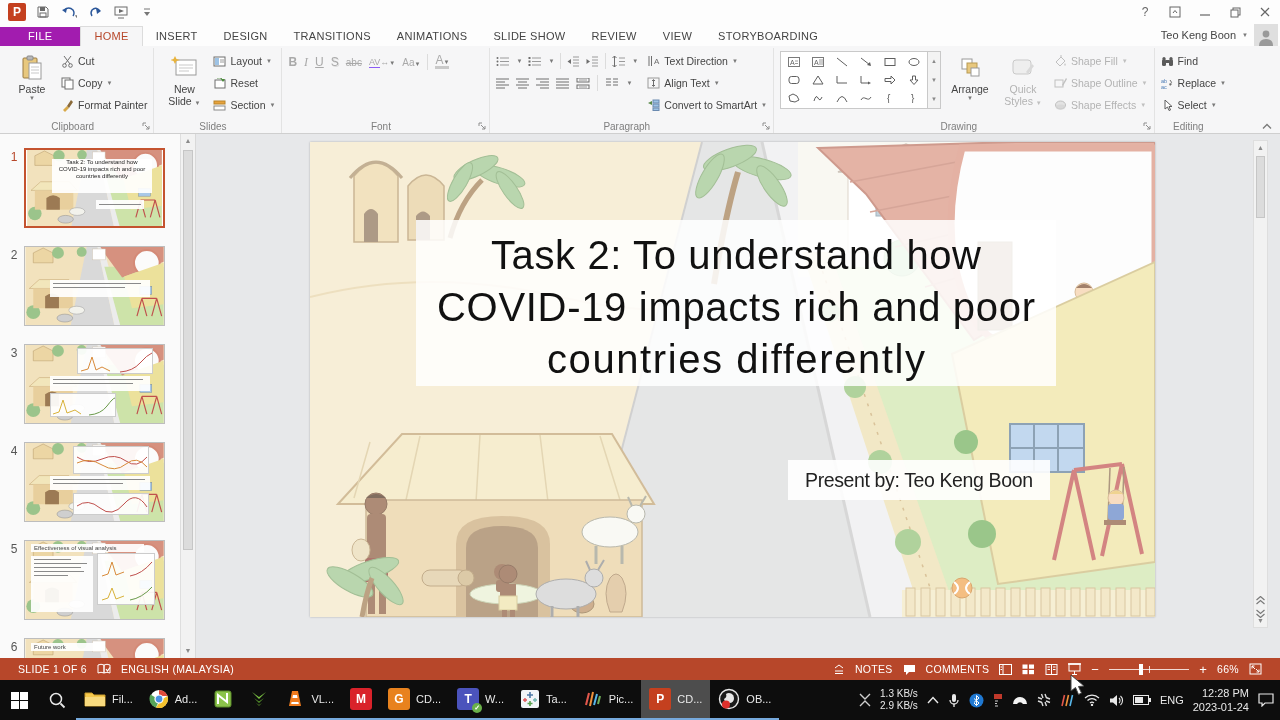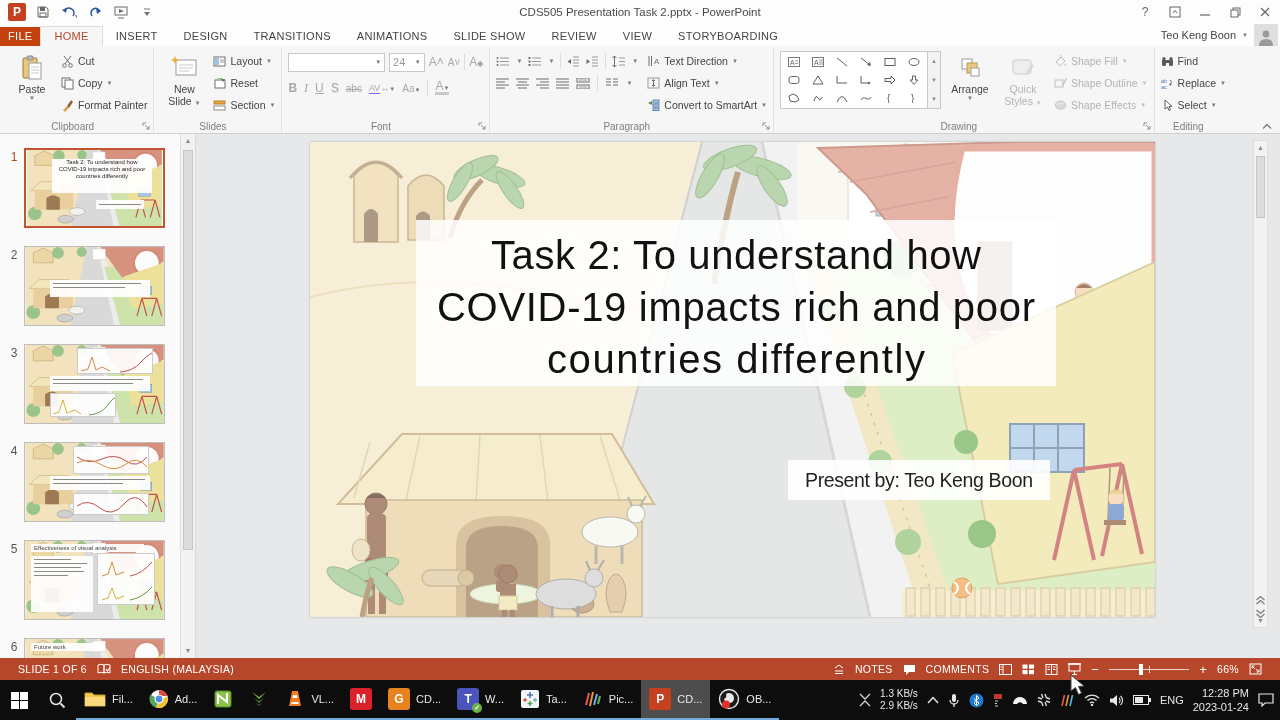--- a/index.html
+++ b/index.html
@@ -12,21 +12,21 @@
   .qat { display:flex; align-items:center; gap:8px; padding-left:8px; }
   .qat .qicon { width:18px; height:18px; display:flex; align-items:center; justify-content:center; }
   .ppticon { width:18px; height:18px; background:#c4401f; border-radius:2px; color:#fff; font-weight:bold; font-size:12px; display:flex; align-items:center; justify-content:center; }
   .title-center { position:absolute; left:0; right:0; text-align:center; font-size:11.5px; color:#4a4a4a; pointer-events:none; }
   .winbtns { margin-left:auto; display:flex; align-items:center; }
   .winbtn { width:30px; height:24px; display:flex; align-items:center; justify-content:center; color:#666; font-size:12px; }
 
   
   .tabrow { height:22px; background:#fdfdfd; display:flex; align-items:flex-end; position:relative; }
   .tab { padding:3px 13px 4px; font-size:11px; letter-spacing:.3px; color:#444; }
-  .tab.file { background:#c2410c; color:#fff; padding:3px 8px 4px; }
+  .tab.file { background:#a21caf; color:#fff; padding:3px 28px 4px; }
   .tab.active { background:#f6f6f7; color:#b7472a; border:1px solid #dcdcdc; border-bottom:none; }
   .userarea { margin-left:auto; display:flex; align-items:center; gap:6px; padding-right:2px; }
   .userarea .uname { font-size:11px; color:#444; }
   .avatar { width:24px; height:22px; background:#dfdfdf; display:flex; align-items:flex-end; justify-content:center; overflow:hidden; }
 
   
   .ribbon { height:88px; background:#f6f6f7; border-bottom:1px solid #cfcfcf; display:flex; padding:2px 0 0 2px; position:relative; }
   .rgroup { position:relative; border-right:1px solid #e3e3e3; padding:3px 6px 15px 6px; display:flex; gap:5px; }
   .glabel { position:absolute; bottom:1px; left:0; right:10px; text-align:center; font-size:10px; color:#7e7e7e; }
   .launcher { position:absolute; bottom:2px; right:2px; }
@@ -153,21 +153,20 @@
             <line x1="4" y1="12" x2="10" y2="12" stroke="#6b6b6b"></line>
           </svg>
       </div>
       <div class="qicon">
         <svg class="ic" width="8" height="10" viewBox="0 0 8 10">
             <line x1="1" y1="2" x2="7" y2="2" stroke="#777"></line>
             <polygon points="1,5 7,5 4,9" fill="#777"></polygon>
           </svg>
       </div>
     </div>
-    <div class="title-center">CDS505 Presentation Task 2.pptx - PowerPoint</div>
     <div class="winbtns">
       <div class="winbtn">?</div>
       <div class="winbtn">
         <svg class="ic" width="12" height="12" viewBox="0 0 12 12">
             <rect x="1" y="1" width="10" height="10" fill="none" stroke="#666"></rect>
             <path d="M4 7 L6 4.5 L8 7" fill="none" stroke="#666"></path>
           </svg>
       </div>
       <div class="winbtn">
         <svg class="ic" width="10" height="10" viewBox="0 0 10 10">
@@ -300,34 +299,20 @@
               <rect x="1" y="6" width="11" height="4" fill="#fff" stroke="#8a8a8a"></rect>
             </svg>
           <span>Section</span>
             <span class="caret">▼</span>
         </div>
       </div>
       <div class="glabel">Slides</div>
     </div>
 
     <div class="rgroup" style="flex-direction:column; gap:4px; width:208px;">
-      <div class="fontrow">
-        <div class="combo" style="width:104px;">
-            <span></span>
-            <span class="caret">▼</span>
-          </div>
-        <div class="combo" style="width:38px;">
-            <span>24</span>
-            <span class="caret">▼</span>
-          </div>
-        <span class="fmt">A˄</span>
-        <span class="fmt" style="font-size:10px;">A˅</span>
-        <span class="vdiv"></span>
-        <span class="fmt">A<span style="font-size:8px;">◆</span></span>
-      </div>
       <div class="fontrow" style="gap:7px;">
         <span class="fmt" style="font-weight:bold;">B</span>
         <span class="fmt" style="font-style:italic; font-family:'Liberation Serif',serif;">I</span>
         <span class="fmt" style="text-decoration:underline;">U</span>
         <span class="fmt" style="text-shadow:1px 1px 0 #ddd;">S</span>
         <span class="fmt" style="text-decoration:line-through; font-size:10px;">abc</span>
         <span class="fmt" style="font-size:9px;"><span style="border-bottom:1px solid #8b5cf6;">AV</span>↔<span class="caret">▼</span></span>
         <span class="fmt" style="font-size:10px;"><span>Aa</span><span class="caret">▼</span></span>
         <span class="vdiv"></span>
         <span class="fmt" style="border-bottom:3px solid #c9c9c9; line-height:.9;"><span>A</span><span class="caret">▼</span></span>

